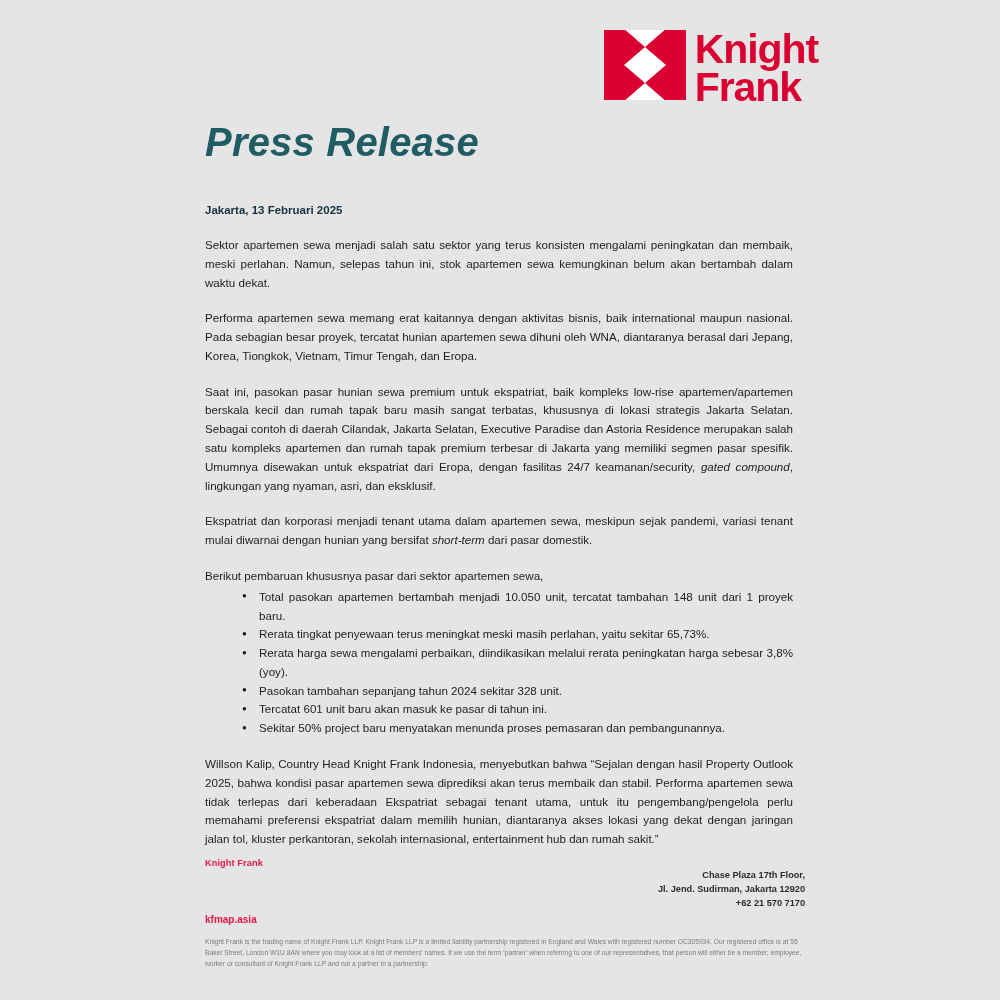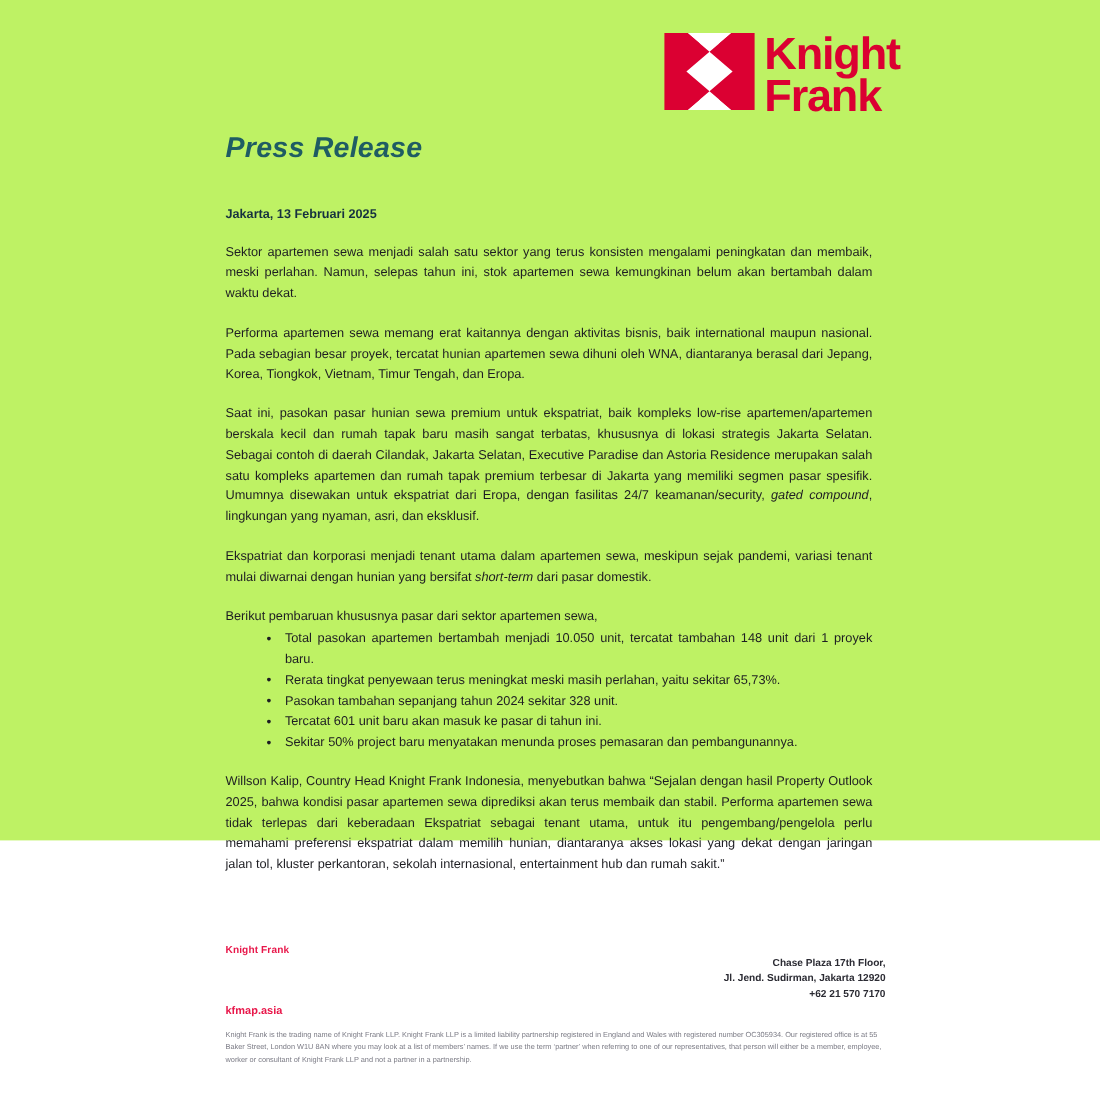--- a/index.html
+++ b/index.html
@@ -10,22 +10,22 @@
   body {
     width: 1000px;
     height: 1000px;
     font-family: "Liberation Sans", sans-serif;
     color: #1a1a1a;
     overflow: hidden;
   }
   .page {
     position: relative;
     width: 1000px;
-    height: 764px;
-    background: #bef264;
+    height: 1000px;
+    background: #e5e5e5;
   }
 
   
   .header {
     position: absolute;
     top: 30px;
     right: 182px;
     display: flex;
     align-items: flex-start;
     gap: 9px;
@@ -54,21 +54,21 @@
   .content {
     position: absolute;
     left: 205px;
     top: 120px;
     width: 588px;
   }
 
   .press-release-title {
     font-family: "Liberation Sans", sans-serif;
     font-style: italic;
-    font-size: 26px;
+    font-size: 40px;
     color: #1F5C63;
     letter-spacing: 0.2px;
     margin: 0 0 40px 0;
     line-height: 1.1;
   }
 
   .doc-title {
     font-size: 13.5px;
     font-weight: bold;
     font-style: italic;
@@ -196,20 +196,21 @@
 
     <p class="body-text"><span>Saat ini, pasokan pasar hunian sewa premium untuk ekspatriat, baik kompleks low-rise apartemen/apartemen berskala kecil dan rumah tapak baru masih sangat terbatas, khususnya di lokasi strategis Jakarta Selatan. Sebagai contoh di daerah Cilandak, Jakarta Selatan, Executive Paradise dan Astoria Residence merupakan salah satu kompleks apartemen dan rumah tapak premium terbesar di Jakarta yang memiliki segmen pasar spesifik. Umumnya disewakan untuk ekspatriat dari Eropa, dengan fasilitas 24/7 keamanan/security, </span><em>gated compound</em><span>, lingkungan yang nyaman, asri, dan eksklusif.</span></p>
 
     <p class="body-text"><span>Ekspatriat dan korporasi menjadi tenant utama dalam apartemen sewa, meskipun sejak pandemi, variasi tenant mulai diwarnai dengan hunian yang bersifat </span><em>short-term</em><span> dari pasar domestik.</span></p>
 
     <p class="body-text tight">Berikut pembaruan khususnya pasar dari sektor apartemen sewa,</p>
 
     <ul class="bullets">
       <li>Total pasokan apartemen bertambah menjadi 10.050 unit, tercatat tambahan 148 unit dari 1 proyek baru.</li>
       <li>Rerata tingkat penyewaan terus meningkat meski masih perlahan, yaitu sekitar 65,73%.</li>
+      <li>Rerata harga sewa mengalami perbaikan, diindikasikan melalui rerata peningkatan harga sebesar 3,8% (yoy).</li>
       <li>Pasokan tambahan sepanjang tahun 2024 sekitar 328 unit.</li>
       <li>Tercatat 601 unit baru akan masuk ke pasar di tahun ini.</li>
       <li>Sekitar 50% project baru menyatakan menunda proses pemasaran dan pembangunannya.</li>
     </ul>
 
     <p class="body-text">Willson Kalip, Country Head Knight Frank Indonesia, menyebutkan bahwa “Sejalan dengan hasil Property Outlook 2025, bahwa kondisi pasar apartemen sewa diprediksi akan terus membaik dan stabil. Performa apartemen sewa tidak terlepas dari keberadaan Ekspatriat sebagai tenant utama, untuk itu pengembang/pengelola perlu memahami preferensi ekspatriat dalam memilih hunian, diantaranya akses lokasi yang dekat dengan jaringan jalan tol, kluster perkantoran, sekolah internasional, entertainment hub dan rumah sakit.”</p>
   </div>
 
   <div class="footer">
     <div class="footer-brand">Knight Frank</div>

